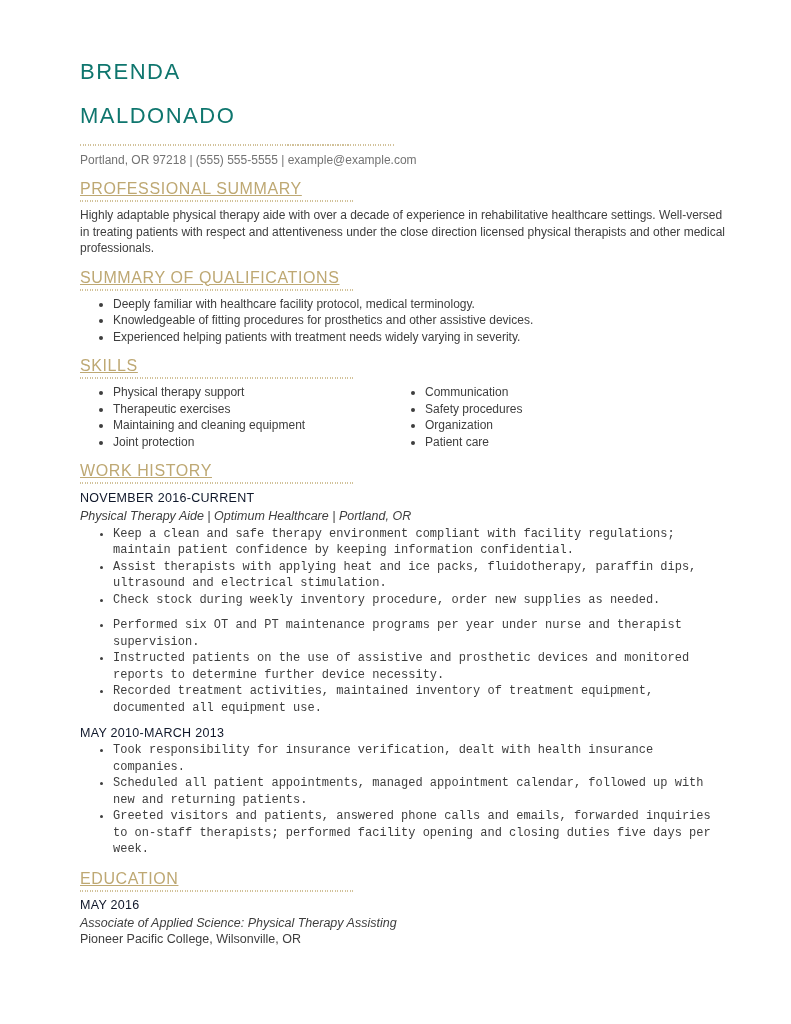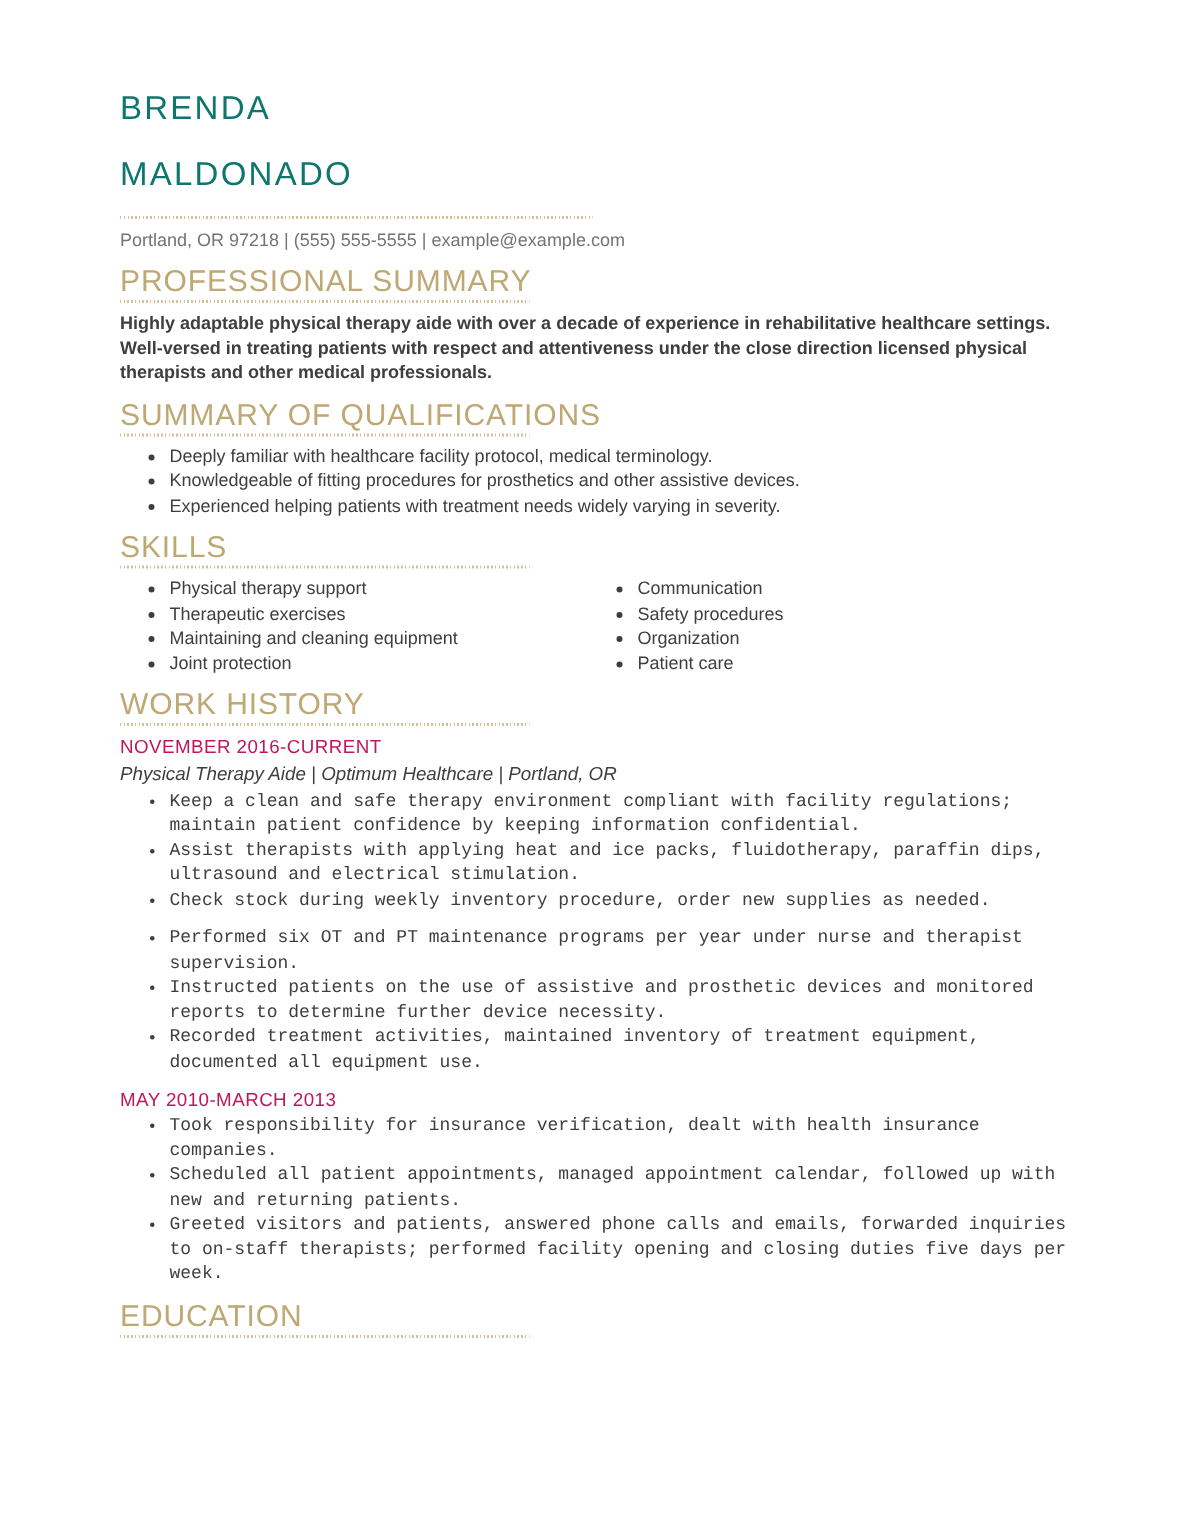--- a/index.html
+++ b/index.html
@@ -27,26 +27,27 @@
     height: 2px;
     background-image: repeating-linear-gradient(to right, #d2c29a 0 1px, transparent 1px 2.5px);
   }
   .rule-name { width: 315px; margin-top: 6px; }
   .rule-heading { width: 273px; margin-top: 2px; }
 
   .contact { font-size: 12px; line-height: 15px; margin-top: 7px; color: #737373; }
 
   .section { margin-top: 11px; }
   .section-heading {
-    font-size: 20px;
+    font-size: 16px;
     line-height: 19px;
     font-weight: 400;
     letter-spacing: 0.6px;
     color: #bea873;
     margin: 0;
+    text-decoration: underline;
   }
 
   .body-text { font-size: 12px; line-height: 16.5px; }
   .summary-text { margin-top: 5px; }
 
   ul.bullets {
     margin: 5px 0 0 0;
     padding-left: 33px;
     list-style: disc;
     font-size: 12px;
@@ -56,21 +57,21 @@
 
   .skills-cols { display: flex; margin-top: 0; }
   .skills-col-left { width: 333px; }
   .skills-col-right { flex: 1; }
   .skills-col-right ul.bullets { padding-left: 12px; }
 
   .job { margin-top: 9px; }
   .job-dates, .edu-dates {
     font-size: 12.5px;
     line-height: 16px;
-    color: #be185d;
+    color: #0f172a;
     letter-spacing: 0.3px;
   }
   .job-title, .edu-degree {
     font-size: 12.5px;
     line-height: 16.5px;
     font-style: italic;
     margin-top: 2px;
   }
   .job ul.bullets { margin-top: 1px; font-family: Liberation Mono, monospace; }
   .edu-block { margin-top: 5px; }
@@ -87,21 +88,21 @@
         <div>BRENDA</div>
         <div>MALDONADO</div>
       </div>
       <div class="rule rule-name"></div>
       <div class="contact">Portland, OR 97218 | (555) 555-5555 | example@example.com</div>
     </header>
 
     <section class="section">
       <h2 class="section-heading">PROFESSIONAL SUMMARY</h2>
       <div class="rule rule-heading"></div>
-      <p class="body-text summary-text" style="margin:5px 0 0 0;font-weight:bold;">Highly adaptable physical therapy aide with over a decade of experience in rehabilitative healthcare settings. Well-versed in treating patients with respect and attentiveness under the close direction licensed physical therapists and other medical professionals.</p>
+      <p class="body-text summary-text" style="margin:5px 0 0 0;">Highly adaptable physical therapy aide with over a decade of experience in rehabilitative healthcare settings. Well-versed in treating patients with respect and attentiveness under the close direction licensed physical therapists and other medical professionals.</p>
     </section>
 
     <section class="section">
       <h2 class="section-heading">SUMMARY OF QUALIFICATIONS</h2>
       <div class="rule rule-heading"></div>
       <ul class="bullets">
         <li>Deeply familiar with healthcare facility protocol, medical terminology.</li>
         <li>Knowledgeable of fitting procedures for prosthetics and other assistive devices.</li>
         <li>Experienced helping patients with treatment needs widely varying in severity.</li>
       </ul>
@@ -158,16 +159,21 @@
           <li>Took responsibility for insurance verification, dealt with health insurance companies.</li>
           <li>Scheduled all patient appointments, managed appointment calendar, followed up with new and returning patients.</li>
           <li>Greeted visitors and patients, answered phone calls and emails, forwarded inquiries to on-staff therapists; performed facility opening and closing duties five days per week.</li>
         </ul>
       </div>
     </section>
 
     <section class="section">
       <h2 class="section-heading">EDUCATION</h2>
       <div class="rule rule-heading"></div>
+      <div class="edu-block">
+        <div class="edu-dates">MAY 2016</div>
+        <div class="edu-degree">Associate of Applied Science: Physical Therapy Assisting</div>
+        <div class="edu-school">Pioneer Pacific College, Wilsonville, OR</div>
+      </div>
     </section>
 
   </div>
 </div>
 
 </body></html>

